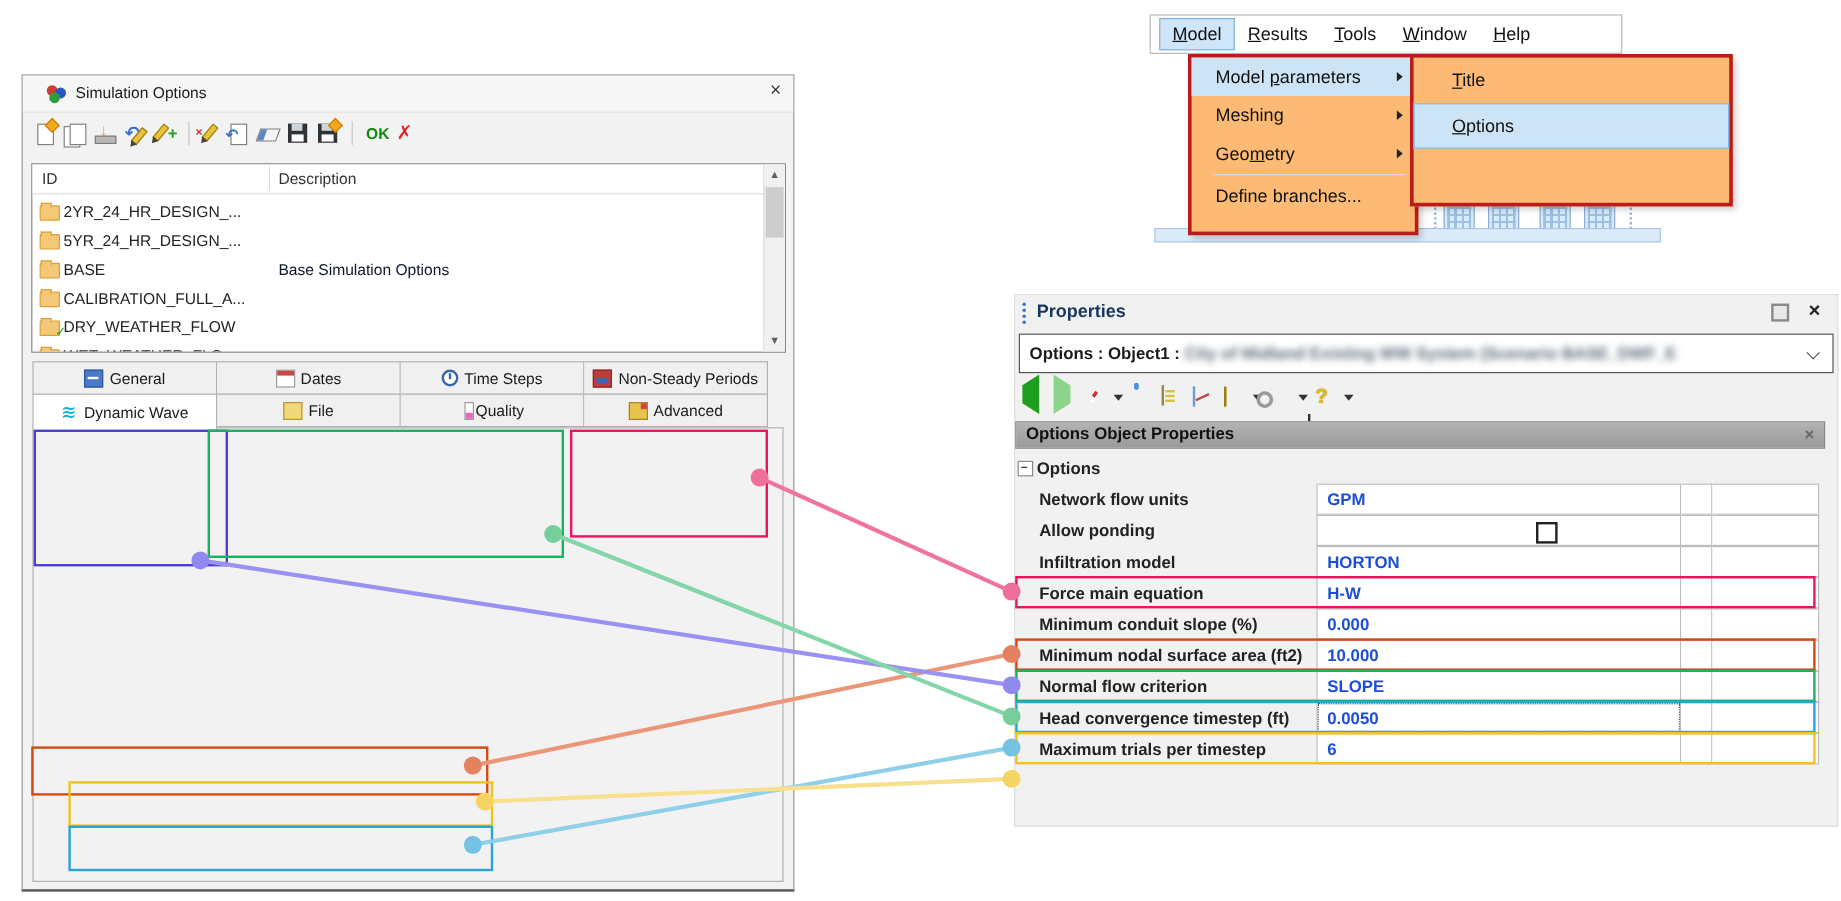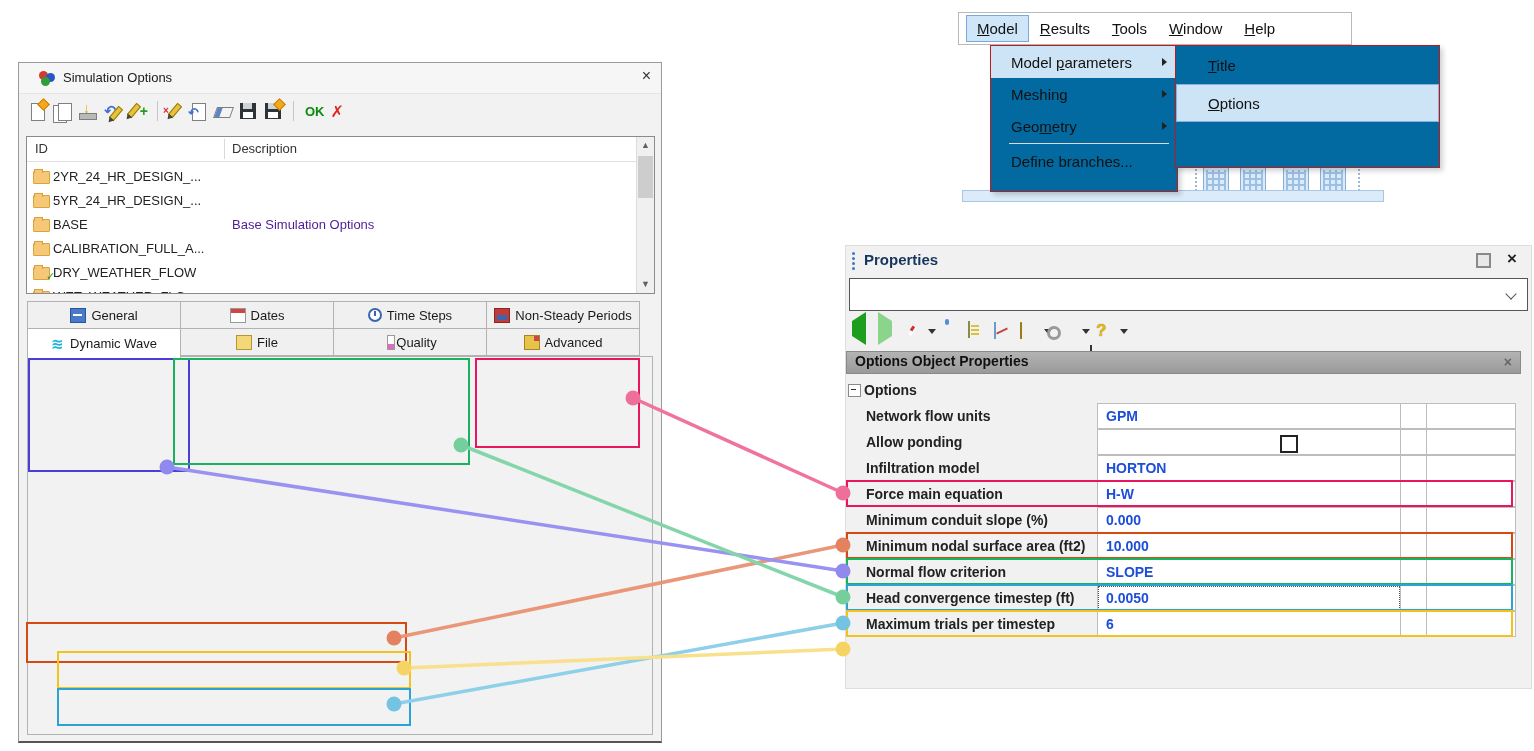--- a/index.html
+++ b/index.html
@@ -33,21 +33,21 @@
   .oktxt{color:#0c8a0c;font-weight:bold;font-size:13px;letter-spacing:0;}
   .xtxt{color:#e02525;font-weight:bold;font-size:16px;}
 
   
   #sim-list{left:7px;top:73px;width:627px;height:156px;background:#fff;border:1px solid #8a8a8a;overflow:hidden;}
   #sim-list-hdr{position:absolute;left:0;top:0;width:100%;height:24px;background:#fff;border-bottom:1px solid #e0e0e0;}
   .lcol{position:absolute;top:4px;font-size:13px;color:#333;}
   #lcol-div{position:absolute;left:197px;top:2px;width:1px;height:20px;background:#d9d9d9;}
   .lrow{position:absolute;left:0;width:600px;height:24px;}
   .lrow .lid{position:absolute;left:26px;top:4px;color:#222;}
-  .lrow .ldesc{position:absolute;left:205px;top:4px;color:#4c1d95;}
+  .lrow .ldesc{position:absolute;left:205px;top:4px;color:#0f172a;}
   .folder{position:absolute;left:6px;top:6px;width:15px;height:11px;background:#f5c877;border:1px solid #d9a33c;border-radius:1px;}
   .folder:before{content:"";position:absolute;left:0;top:-3px;width:7px;height:3px;background:#f5c877;border:1px solid #d9a33c;border-bottom:none;}
   .fcheck{position:absolute;left:12px;top:2px;font-size:11px;font-weight:bold;color:#1fa32e;background:transparent;}
   #sim-scroll{position:absolute;right:0;top:0;width:17px;height:100%;background:#f0f0f0;border-left:1px solid #dcdcdc;}
   .sbtn{position:absolute;left:0;width:17px;height:17px;background:#f0f0f0;color:#606060;font-size:9px;text-align:center;line-height:17px;}
   #sthumb{position:absolute;left:1px;top:19px;width:15px;height:42px;background:#cdcdcd;}
 
   
   .tabrow{position:absolute;left:8px;height:27px;display:flex;}
   .tab{width:152px;height:26px;background:#f0f0f0;border:1px solid #b2b2b2;border-left:none;
@@ -88,21 +88,21 @@
   .spin{position:absolute;right:1px;top:1px;width:17px;height:calc(100% - 2px);background:#f0f0f0;border-left:1px solid #b5b5b5;}
   .spin:before{content:"";position:absolute;left:5px;top:4px;border-left:4px solid transparent;border-right:4px solid transparent;border-bottom:5px solid #555;}
   .spin:after{content:"";position:absolute;left:5px;bottom:4px;border-left:4px solid transparent;border-right:4px solid transparent;border-top:5px solid #555;}
   .spin.dis:before{border-bottom-color:#aaa;}　.spin.dis:after{border-top-color:#aaa;}
   .cbox{position:absolute;width:15px;height:15px;border:1.5px solid #4a4a4a;background:#fff;}
 
   
   #menubar{left:958px;top:12px;width:394px;height:33px;background:#fff;border:1px solid #b9b9b9;display:flex;align-items:center;padding-left:8px;box-sizing:border-box;z-index:20;}
   .mitem{font-size:15px;padding:4px 10px;margin-right:2px;color:#111;}
   .mitem.active{background:#cfe5f8;outline:1px solid #7da9d8;}
-  .menu-pop{position:absolute;background:#0369a1;border:1px solid #b91c1c;box-shadow:3px 3px 5px rgba(0,0,0,0.18);z-index:21;}
+  .menu-pop{position:absolute;background:#fdba74;border:3px solid #b91c1c;box-shadow:3px 3px 5px rgba(0,0,0,0.18);z-index:21;}
   #menu-dd{left:990px;top:45px;width:186px;height:145px;}
   #menu-sub{left:1175px;top:45px;width:263px;height:121px;z-index:22;}
   .dditem{position:relative;height:32px;font-size:15px;color:#111;display:flex;align-items:center;padding-left:20px;}
   #menu-sub .dditem{padding-left:32px;height:38px;}
   .dditem.hl{background:#cde4f6;}
   .dditem.hlb{outline:1px solid #85b3dd;outline-offset:-1px;}
   .ddsep{height:1px;background:#dadada;margin:1px 8px 1px 18px;}
   .subarrow{position:absolute;right:10px;top:12px;border-top:4px solid transparent;border-bottom:4px solid transparent;border-left:5px solid #222;}
   .sliver{position:absolute;background:#dcebf9;border:1px solid #89aed8;}
   .sliver .gridg{position:absolute;inset:2px;background:
@@ -465,20 +465,24 @@
       <span class="gripdot" style="top:6px;"></span>
         <span class="gripdot" style="top:11px;"></span>
       <span class="gripdot" style="top:16px;"></span>
         <span class="gripdot" style="top:21px;"></span>
       <span id="props-title" class="abs">Properties</span>
       <span id="props-restore" class="abs"></span>
       <span id="props-close" class="abs">×</span>
     </div>
 
     <div id="props-combo" class="abs">
+      <span id="combo-text" class="abs">
+        <span>Options : Object1 :</span>
+        <span class="blurred">City of Midland Existing WW System (Scenario BASE_DWF_E</span>
+      </span>
       <span class="chev" style="right:12px;top:11px;"></span>
     </div>
 
     <div id="ptoolbar" class="abs">
       <span class="pti"><span class="tri-l"></span></span>
       <span class="pti"><span class="tri-r"></span></span>
       <span class="pti"><span class="compass"></span></span>
       <span class="ddtri"></span>
       <span class="pti"><span class="hand"></span></span>
       <span class="pti"><span class="doc"></span></span>

